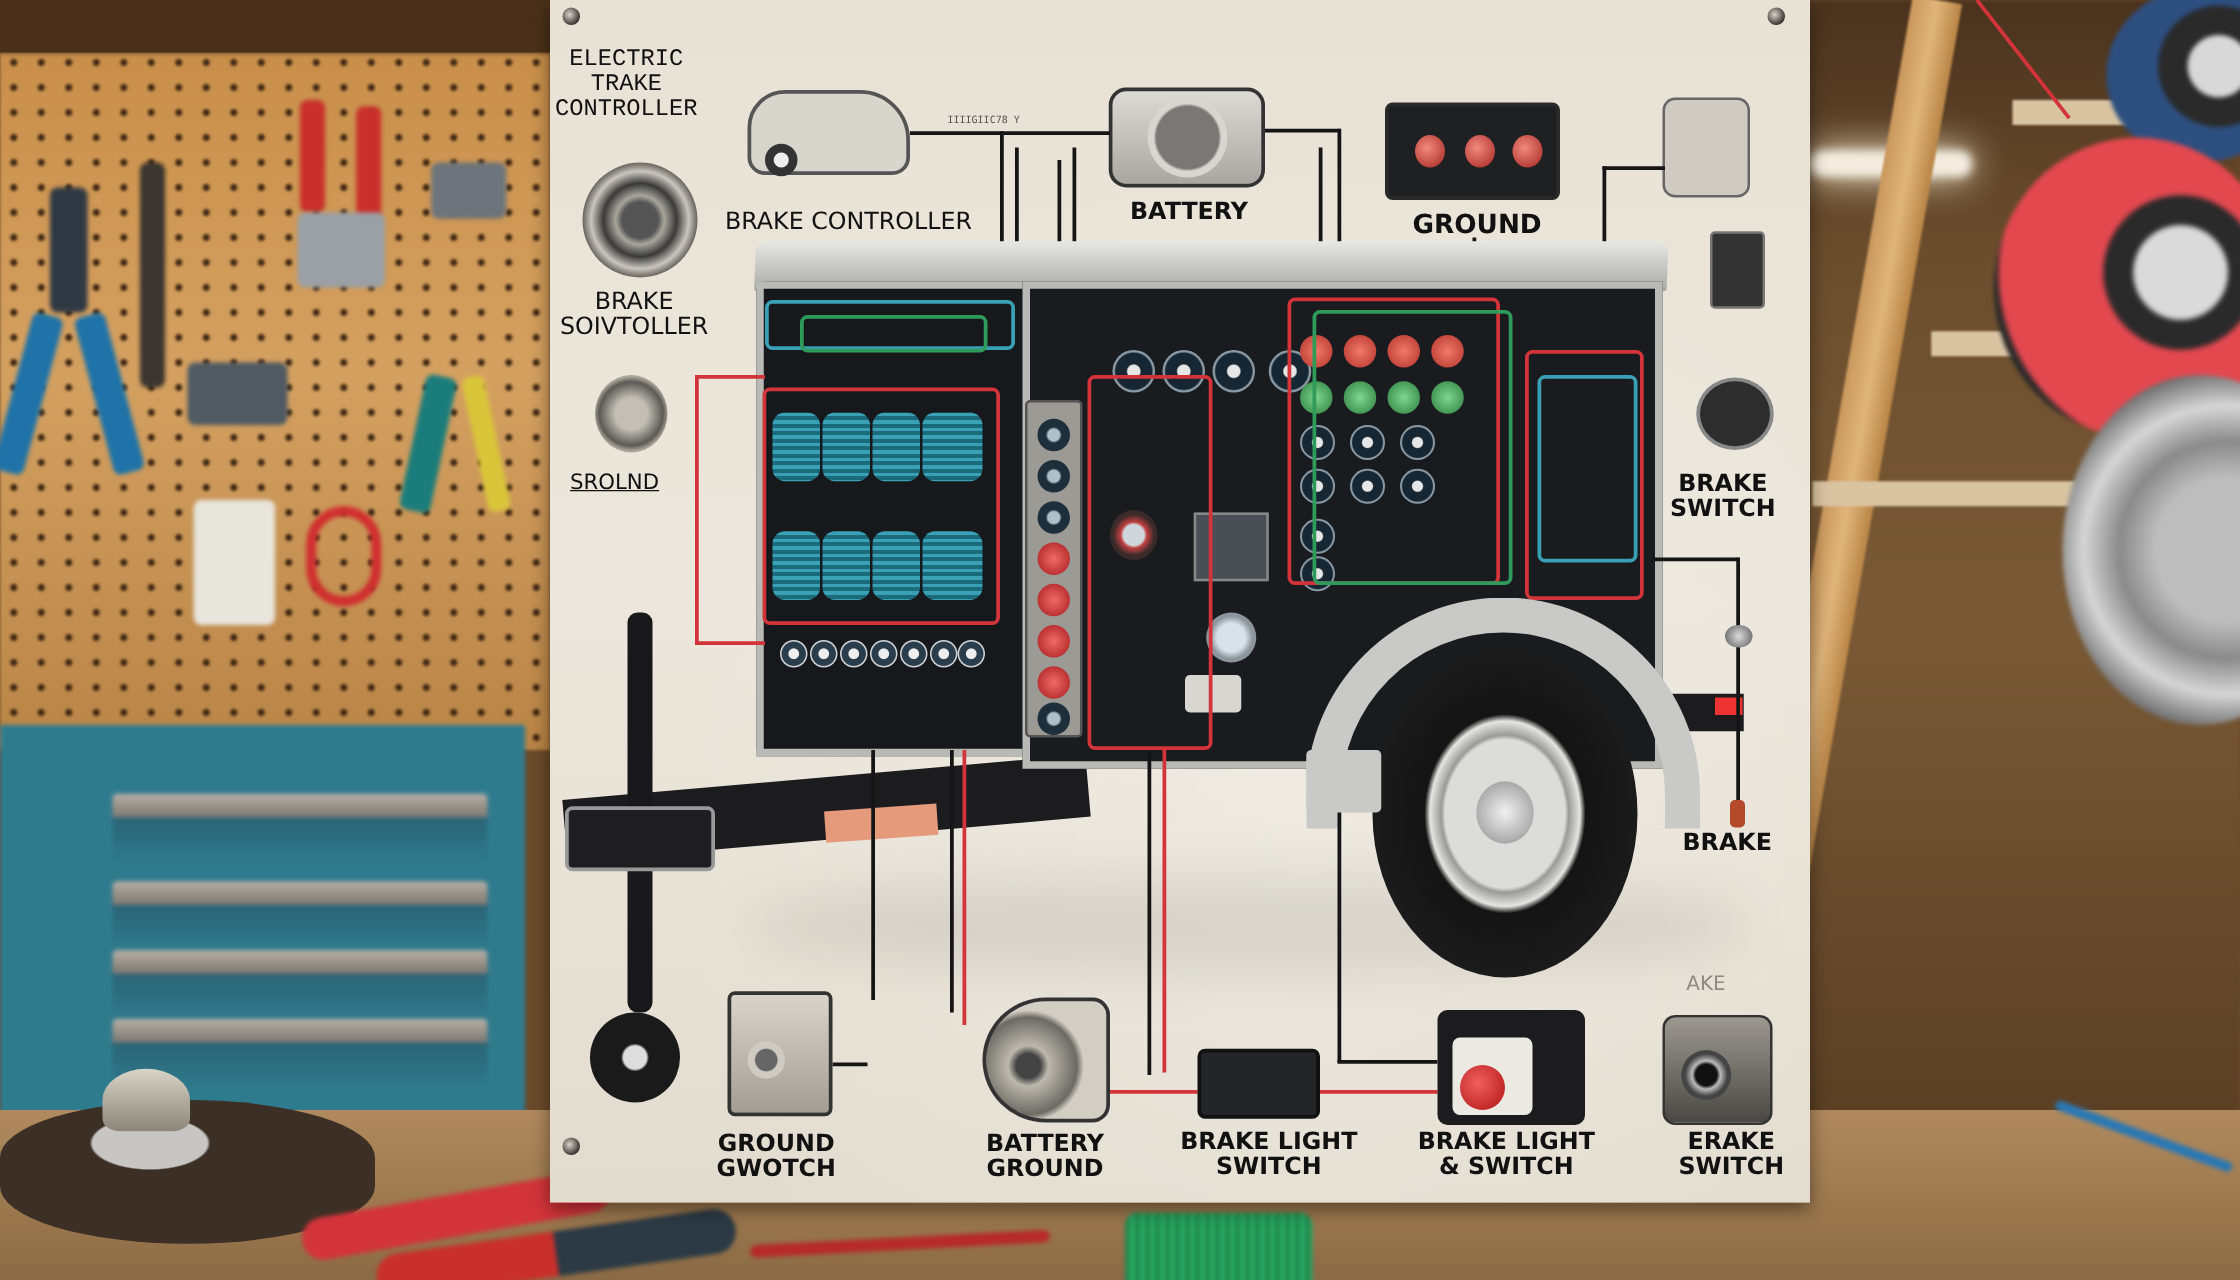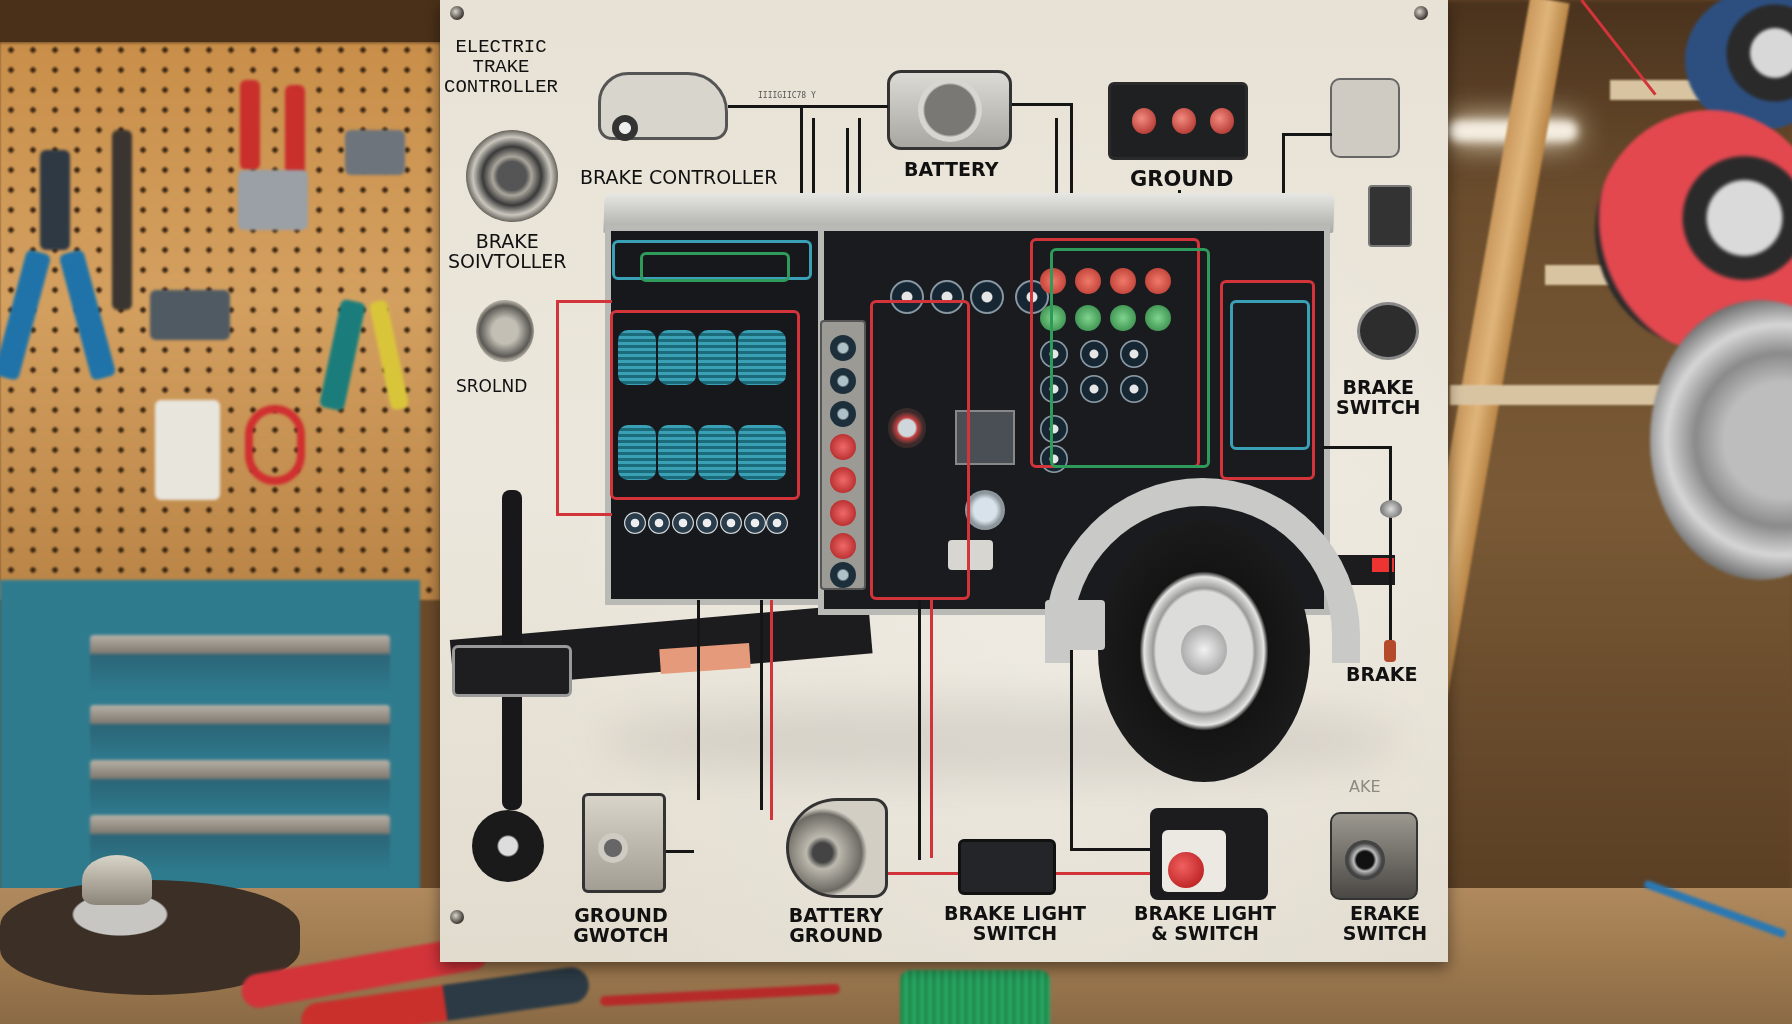--- a/index.html
+++ b/index.html
@@ -213,21 +213,21 @@
 
 <div class="lbl lbl-md" style="left:444px;top:38px;white-space:pre;font-weight:500;font-family:Liberation Mono, monospace;">ELECTRIC
 TRAKE
 CONTROLLER</div>
 <div class="lbl lbl-md" style="left:580px;top:168px;font-weight:500;">BRAKE CONTROLLER</div>
 <div class="lbl lbl-md" style="left:904px;top:160px;font-weight:bold;">BATTERY</div>
 <div class="lbl lbl-lg" style="left:1130px;top:168px;">GROUND</div>
 
 <div class="lbl lbl-md" style="left:448px;top:232px;white-space:pre;font-weight:500;">BRAKE
 SOIVTOLLER</div>
-<div class="lbl lbl-sm" style="left:456px;top:378px;font-weight:500;">SROLND</div>
+<div class="lbl lbl-sm" style="left:456px;top:378px;font-weight:500;text-decoration:underline;">SROLND</div>
 
 <div class="lbl lbl-md" style="left:1336px;top:378px;white-space:pre;font-weight:bold;">BRAKE
 SWITCH</div>
 <div class="lbl lbl-md" style="left:1346px;top:665px;font-weight:bold;">BRAKE</div>
 <div class="ghost-text">AKE</div>
 
 <div class="car"></div>
 <div class="component" style="left:612px;top:115px;width:26px;height:26px;border-radius:50%;background:radial-gradient(circle,#eee 0 30%,#333 35%);"></div>
 <div class="battery-top"></div>
 <div class="speaker"></div>

